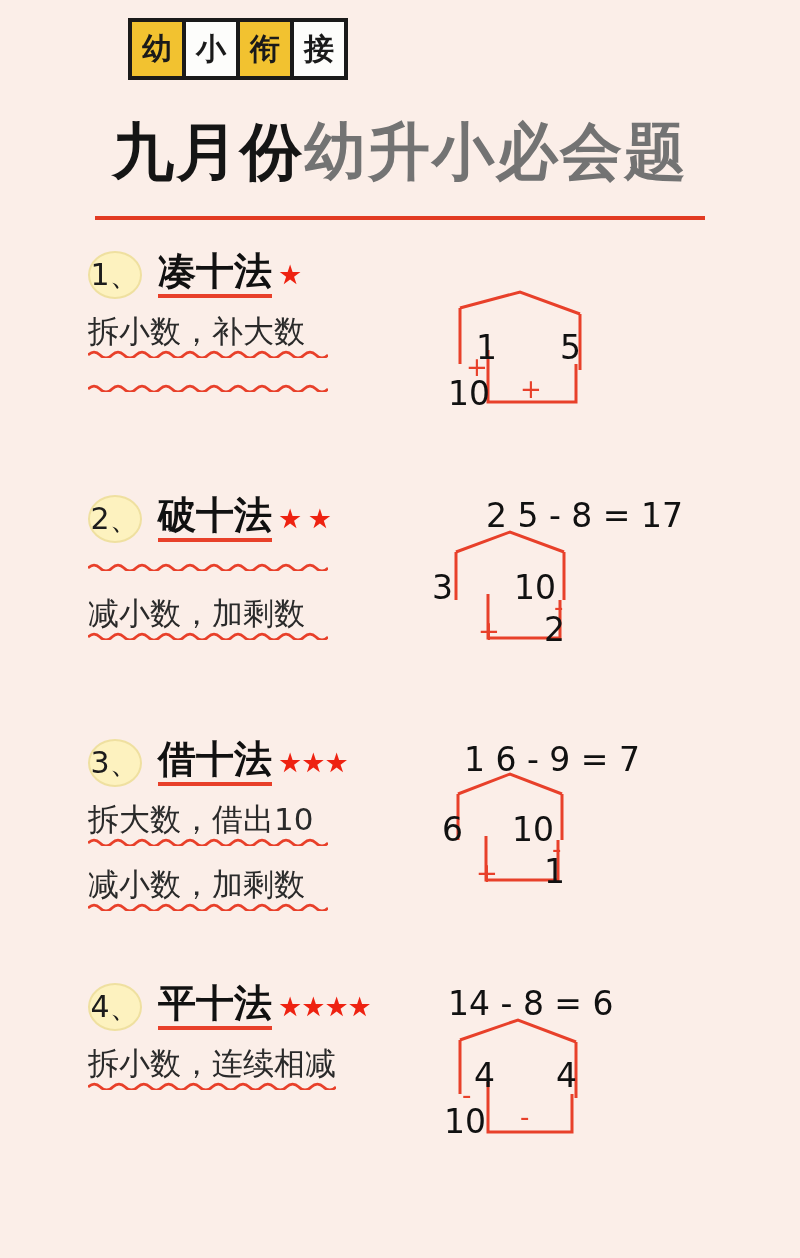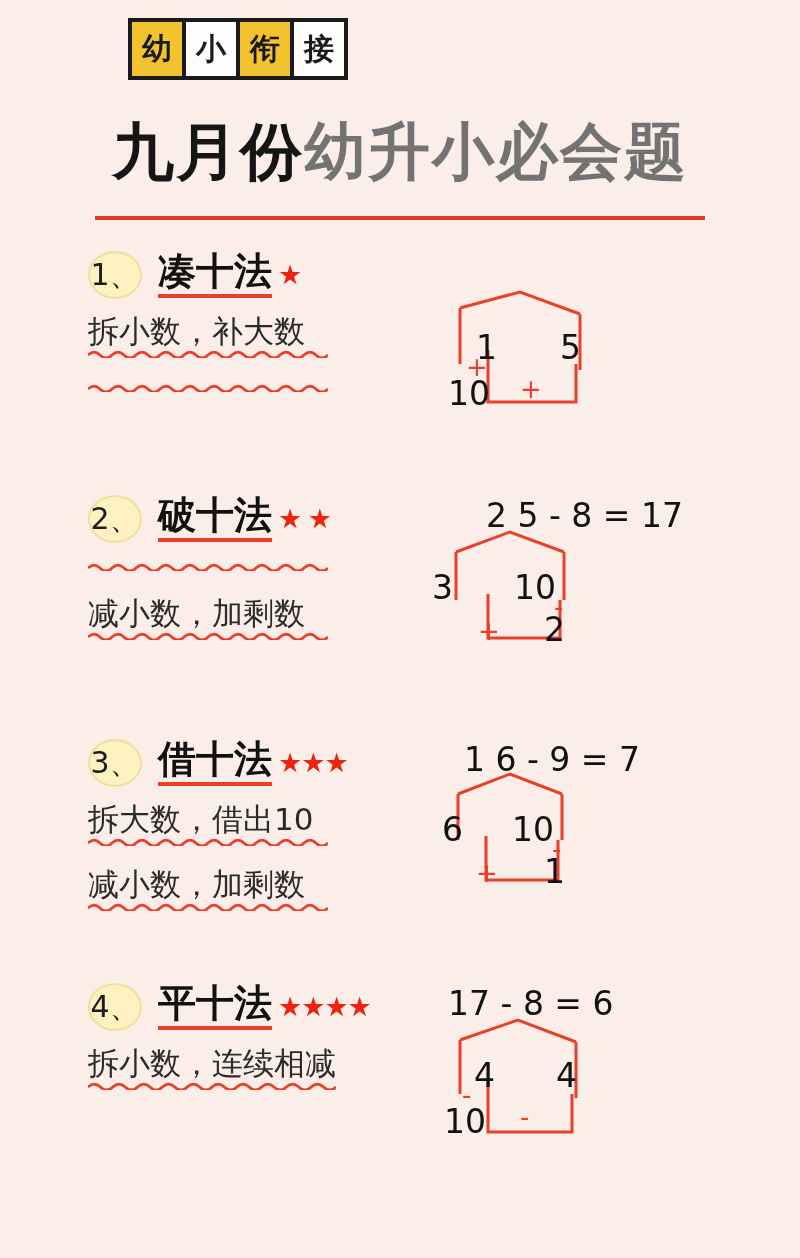--- a/index.html
+++ b/index.html
@@ -301,21 +301,21 @@
       <div class="desc">
         <span>拆小数，连续相减</span>
         <svg class="squiggle" viewBox="0 0 240 9" preserveAspectRatio="none">
           <path d="M0 6 Q6 0 12 6 T24 6 T36 6 T48 6 T60 6 T72 6 T84 6 T96 6 T108 6 T120 6 T132 6 T144 6 T156 6 T168 6 T180 6 T192 6 T204 6 T216 6 T228 6 T240 6" fill="none" stroke="#e8402a" stroke-width="2.6"></path>
         </svg>
       </div>
     </div>
   </div>
 
   <div class="right">
-    <div class="eq" style="left:0px; top:0;">17 - 8 = 6</div>
+    <div class="eq" style="left:0px; top:0;">14 - 8 = 6</div>
     <svg class="lines" width="330" height="230">
       <path d="M12 56 L12 110" stroke="#e8402a" stroke-width="3" fill="none"></path>
       <path d="M12 56 L70 36 L128 58" stroke="#e8402a" stroke-width="3" fill="none"></path>
       <path d="M128 58 L128 114" stroke="#e8402a" stroke-width="3" fill="none"></path>
       <path d="M40 98 L40 148 L124 148 L124 110" stroke="#e8402a" stroke-width="3" fill="none"></path>
     </svg>
     <div class="num" style="left:26px; top:72px;">4</div>
     <div class="num" style="left:108px; top:72px;">4</div>
     <div class="op" style="left:14px; top:96px;">-</div>
     <div class="num" style="left:-4px; top:118px;">10</div>

